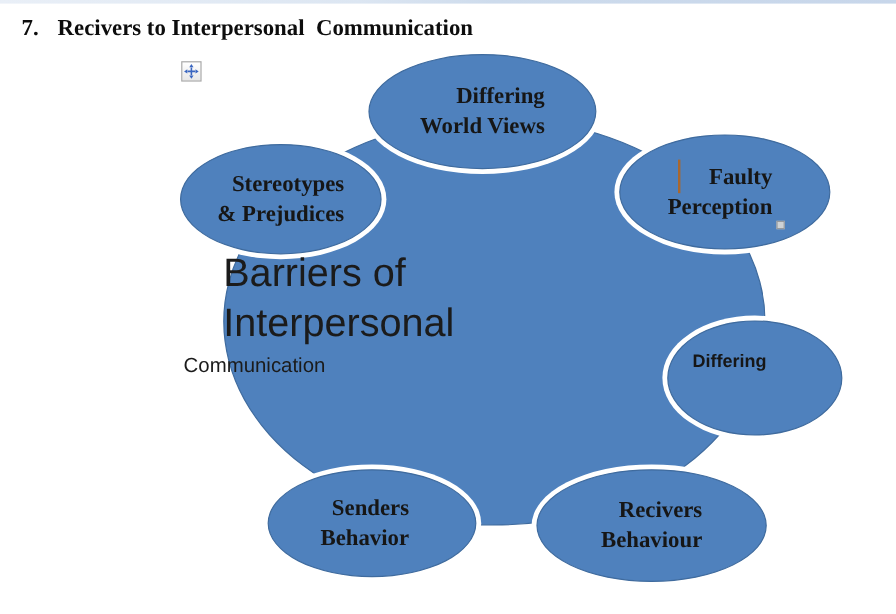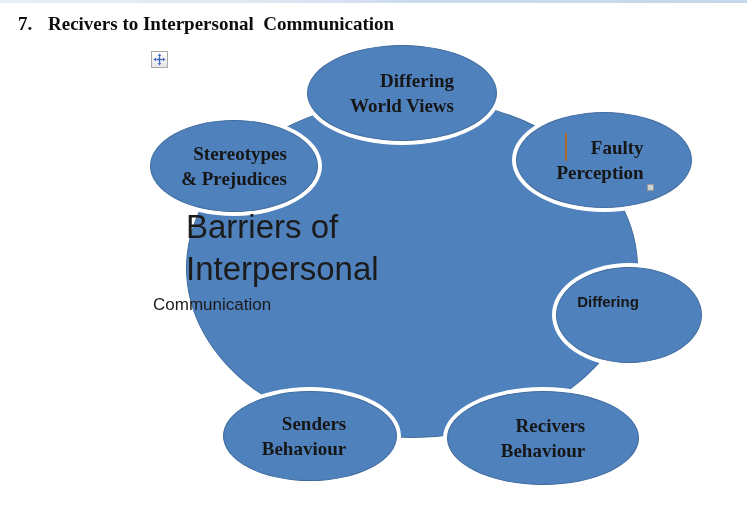--- a/index.html
+++ b/index.html
@@ -105,21 +105,21 @@
 Perception</span>
   </div>
 
 
   <div class="ellipse sat sat-diverting">
     <span class="sat-label">Differing</span>
   </div>
 
   <div class="ellipse sat sat-senders">
     <span class="sat-label">Senders
-Behaviour</span>
+Behavior</span>
   </div>
 
   <div class="ellipse sat sat-recivers">
     <span class="sat-label">Recivers
 Behaviour</span>
   </div>
 
   <div class="text-cursor"></div>
   <div class="resize-handle"></div>
 

